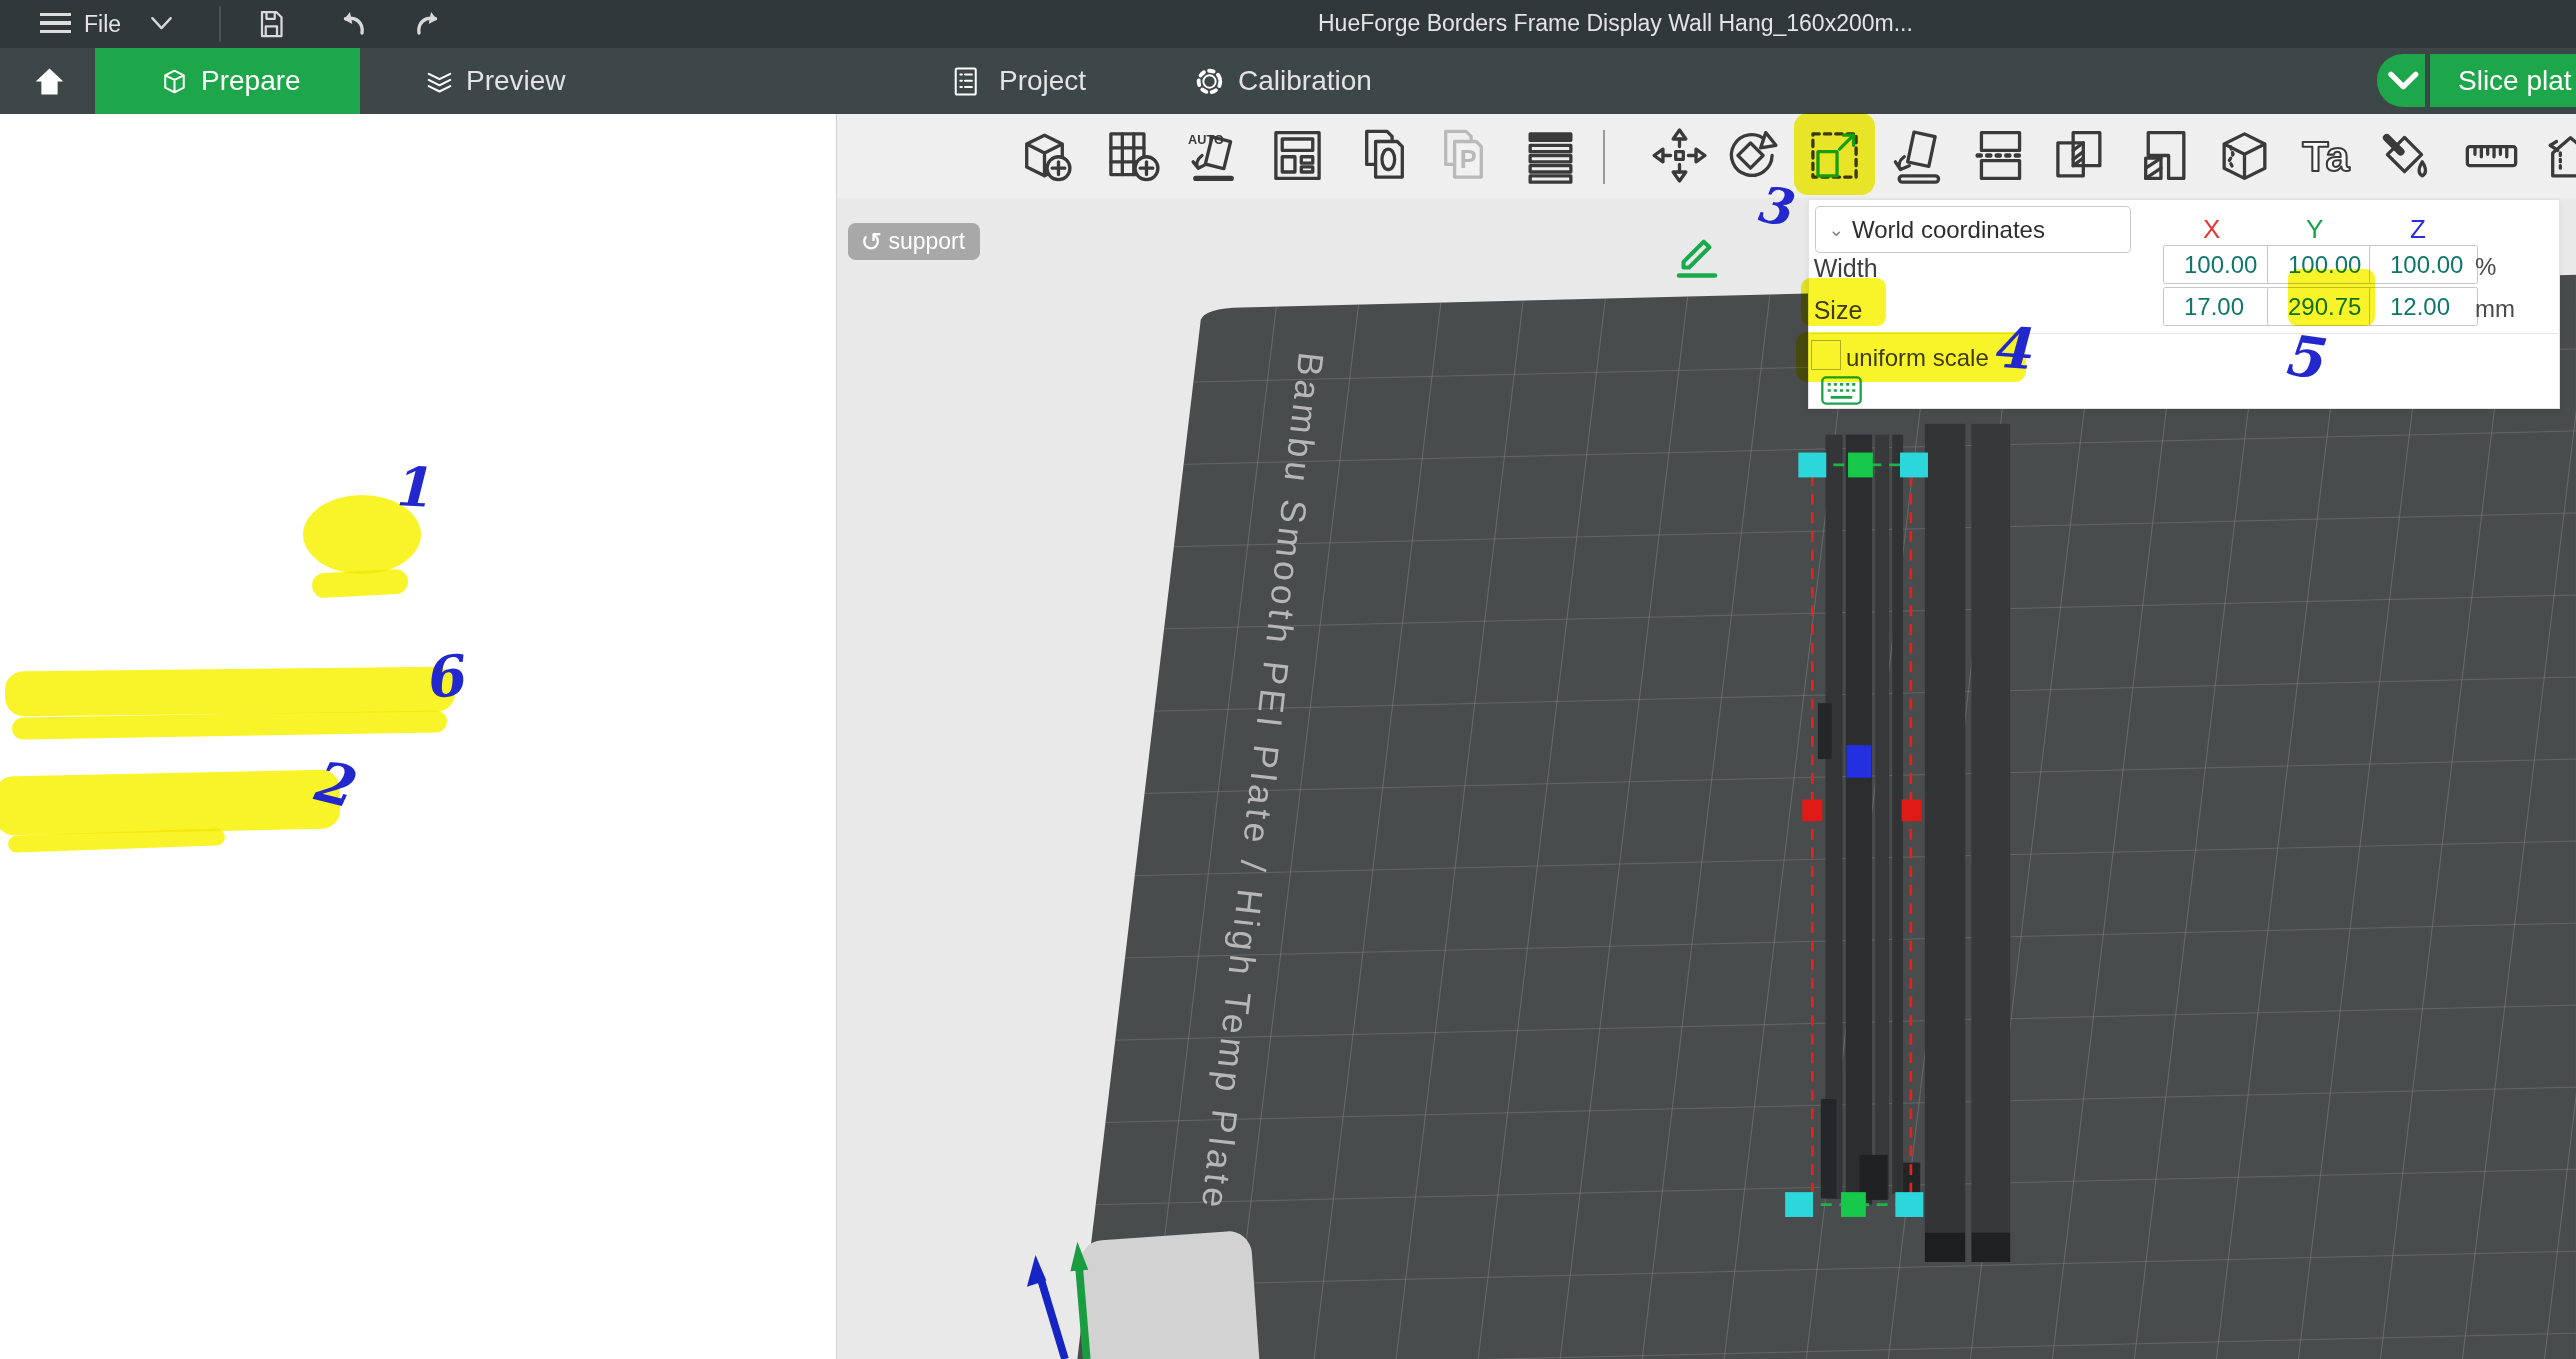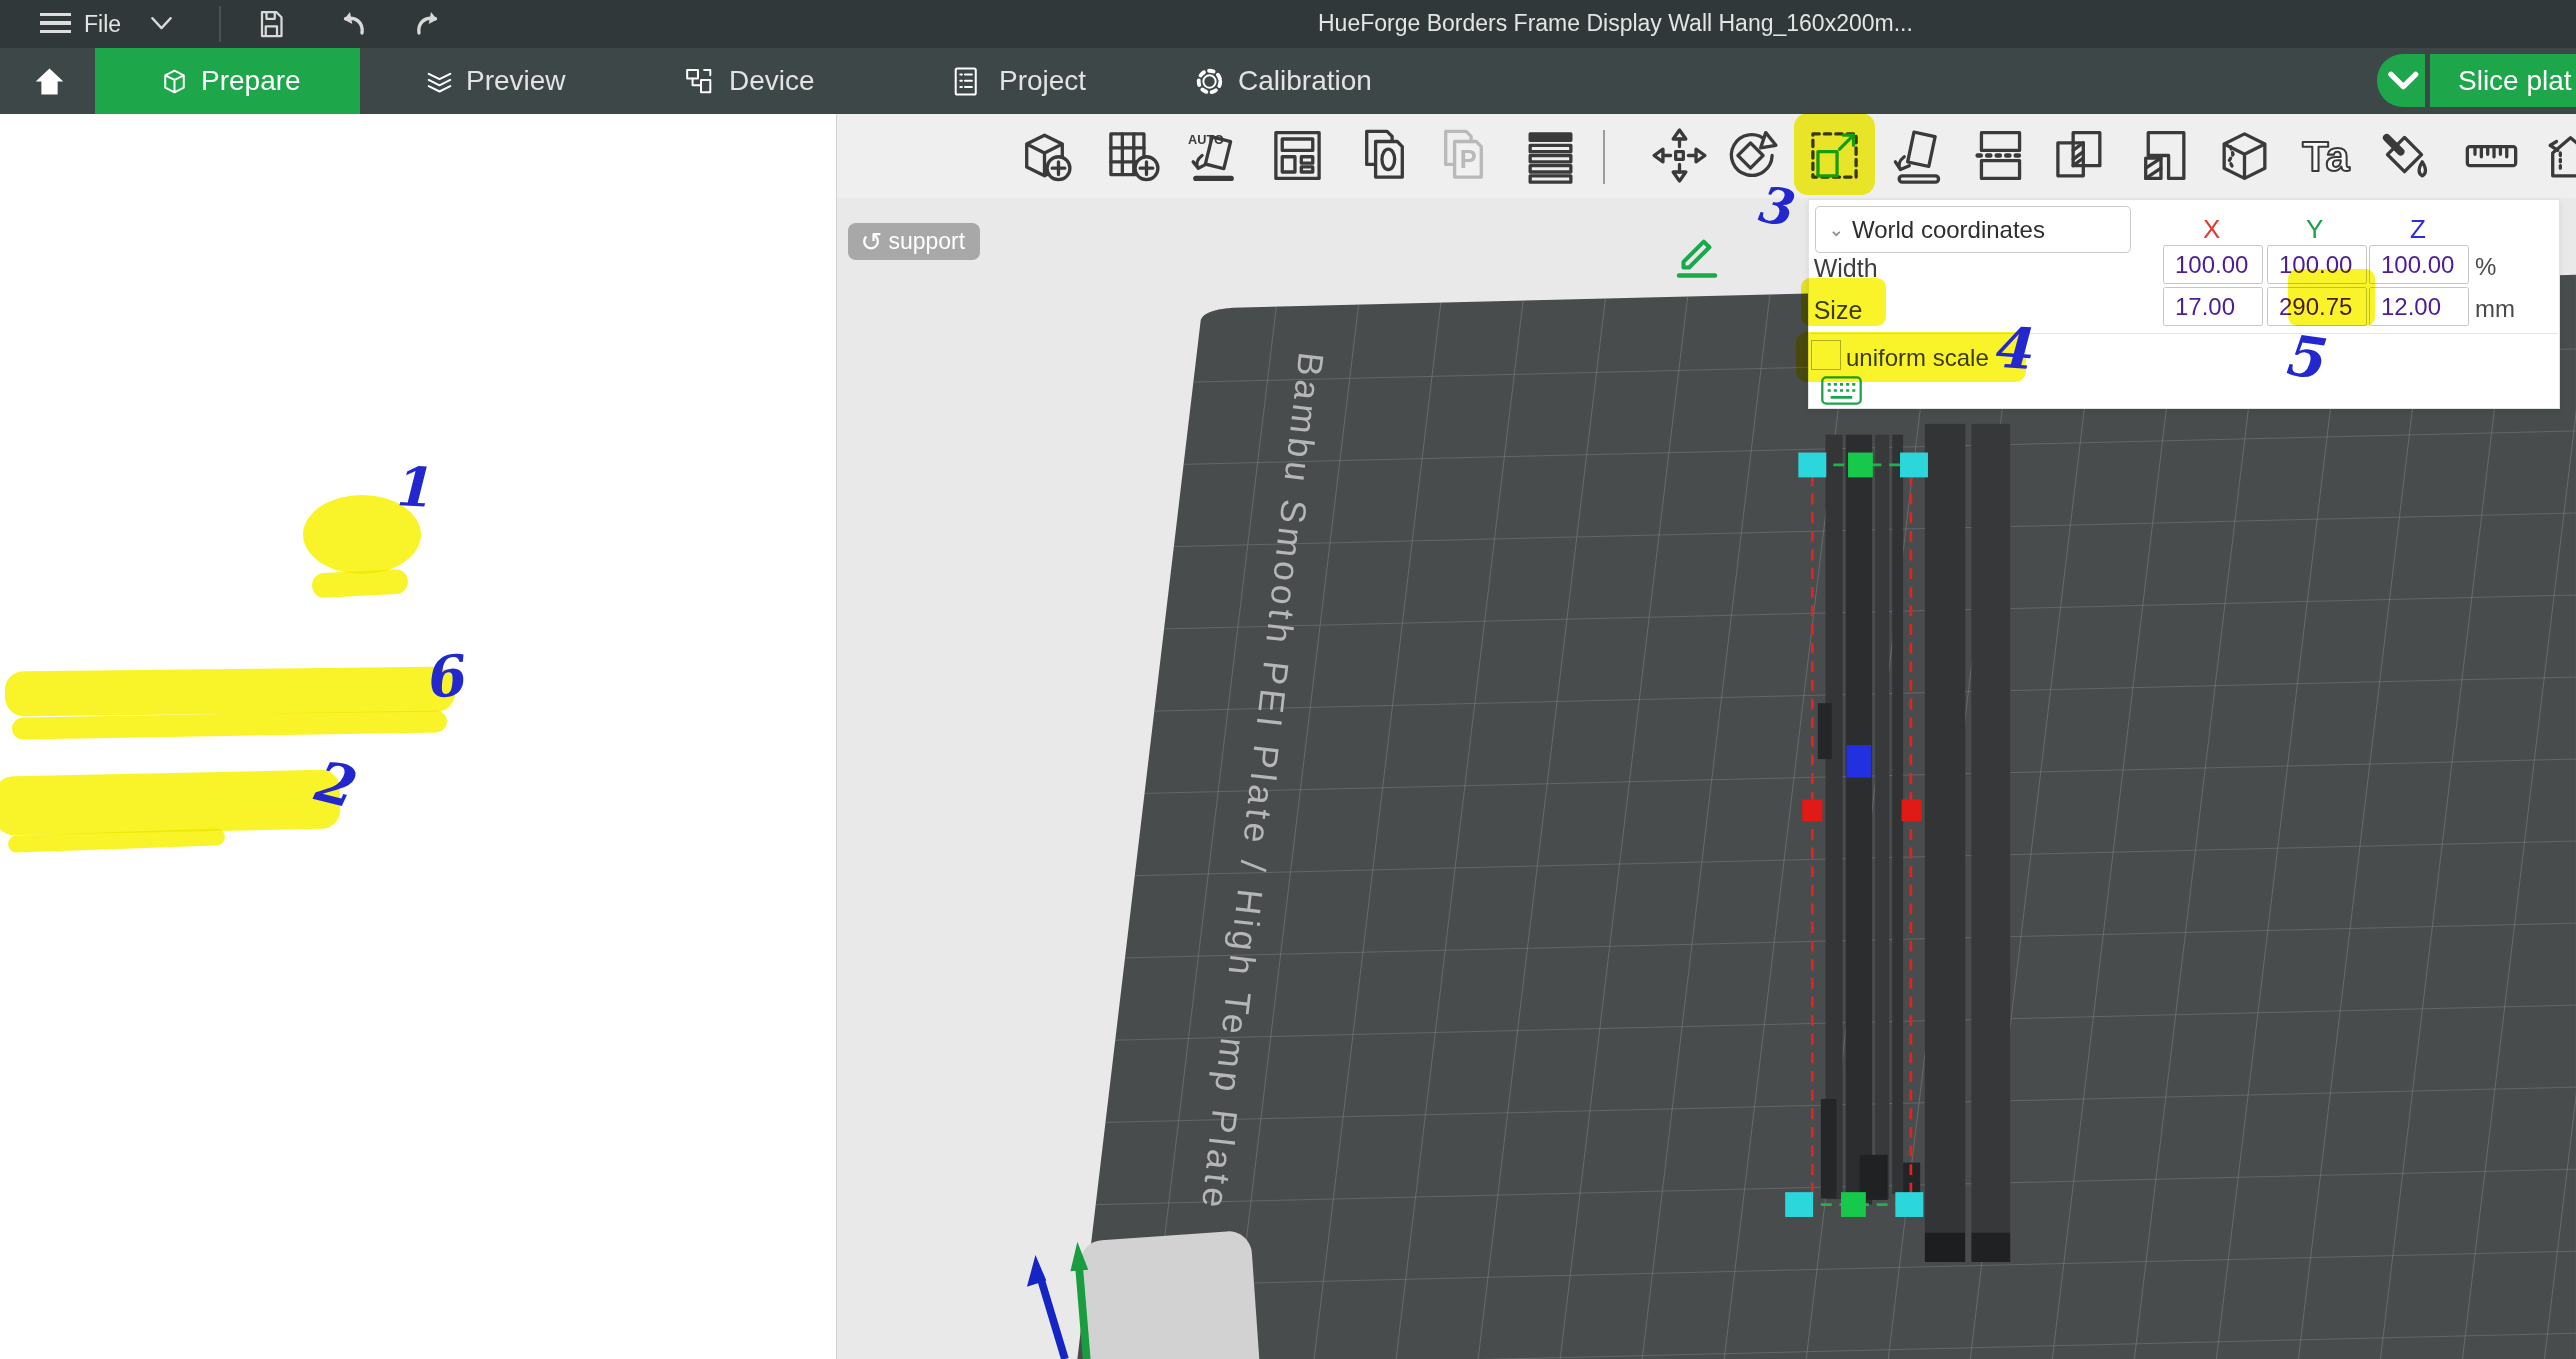--- a/index.html
+++ b/index.html
@@ -46,22 +46,22 @@
   
   .viewport{left:836px;top:114px;width:1740px;height:1245px;background:#EFEFEF;z-index:1;}
   .tbtn{position:absolute;top:116px;width:71px;height:79px;display:flex;align-items:center;justify-content:center;z-index:20;}
   .tbtn svg{width:61px;height:61px;stroke:#3A3A3A;stroke-width:2.6;fill:none;stroke-linecap:round;stroke-linejoin:round;}
   .tb-divider{position:absolute;top:130px;width:2.3px;height:54px;background:#9B9B9B;z-index:20;}
   .return-btn{background:#A8A8A8;border-radius:7.8px;color:#fff;display:flex;align-items:center;z-index:22;}
   .plate-size{font-size:45px;font-weight:800;color:#15A94A;letter-spacing:1.6px;z-index:22;}
   .panel{background:#fff;border:0.8px solid #E2E2E2;box-shadow:0 2.3px 6.2px rgba(0,0,0,.08);z-index:30;}
   .axis-h{font-size:26px;font-weight:400;}
   .pn-label{font-size:25px;color:#3E3E3E;}
-  .pn-box{border:1.6px solid #C6C6C6;border-radius:2.3px;background:#fff;font-size:24px;color:#4c1d95;
-          display:flex;align-items:center;padding-left:11px;}
+  .pn-box{border:1.6px solid #C6C6C6;border-radius:2.3px;background:#fff;font-size:24px;color:#0f766e;
+          display:flex;align-items:center;padding-left:20px;}
   .pn-unit{font-size:24px;color:#4A4A4A;}
   
   .hl{position:absolute;background:#F7F303;mix-blend-mode:multiply;opacity:.85;border-radius:18.6px;z-index:55;pointer-events:none;}
   .ink{position:absolute;color:#2328CE;font-weight:700;font-style:italic;z-index:60;
        font-family:"DejaVu Serif",serif;pointer-events:none;}
 </style>
 </head>
 <body>
 
 <div class="app">
@@ -113,30 +113,20 @@
       </span>
       <span class="abs tab-label" style="left:78px;top:17px">Preview</span>
     </div>
     <div class="abs tab-active" style="left:95px;top:0;width:265px;height:66px">
       <span class="abs tab-ico" style="left:61px;top:14.7px">
         <svg width="37" height="37" viewBox="0 0 48 48">
             <path d="M12 16 L24 10 L36 16 L36 32 L24 38 L12 32 Z M12 16 L24 22 L36 16 M24 22 V38"></path>
           </svg>
       </span>
       <span class="abs tab-label" style="left:106px;top:17px;color:#fff">Prepare</span>
-    </div>
-    <div class="abs" style="left:656px;top:0;width:233px;height:66px">
-      <span class="abs tab-ico" style="left:25px;top:14.7px">
-        <svg width="37" height="37" viewBox="0 0 48 48">
-            <rect x="8" y="9" width="14" height="11"></rect>
-            <rect x="26" y="22" width="12" height="16"></rect>
-            <path d="M15 20 v9 h11 M30 9 h8 v7"></path>
-          </svg>
-      </span>
-      <span class="abs tab-label" style="left:73px;top:17px">Device</span>
     </div>
     <div class="abs" style="left:1163px;top:0;width:279px;height:66px">
       <span class="abs tab-ico" style="left:28px;top:14.7px">
         <svg width="37" height="37" viewBox="0 0 48 48">
             <circle cx="24" cy="24" r="8"></circle>
             <circle cx="24" cy="24" r="14" stroke-width="5" stroke-dasharray="6 7"></circle>
           </svg>
       </span>
       <span class="abs tab-label" style="left:75px;top:17px">Calibration</span>
     </div>

